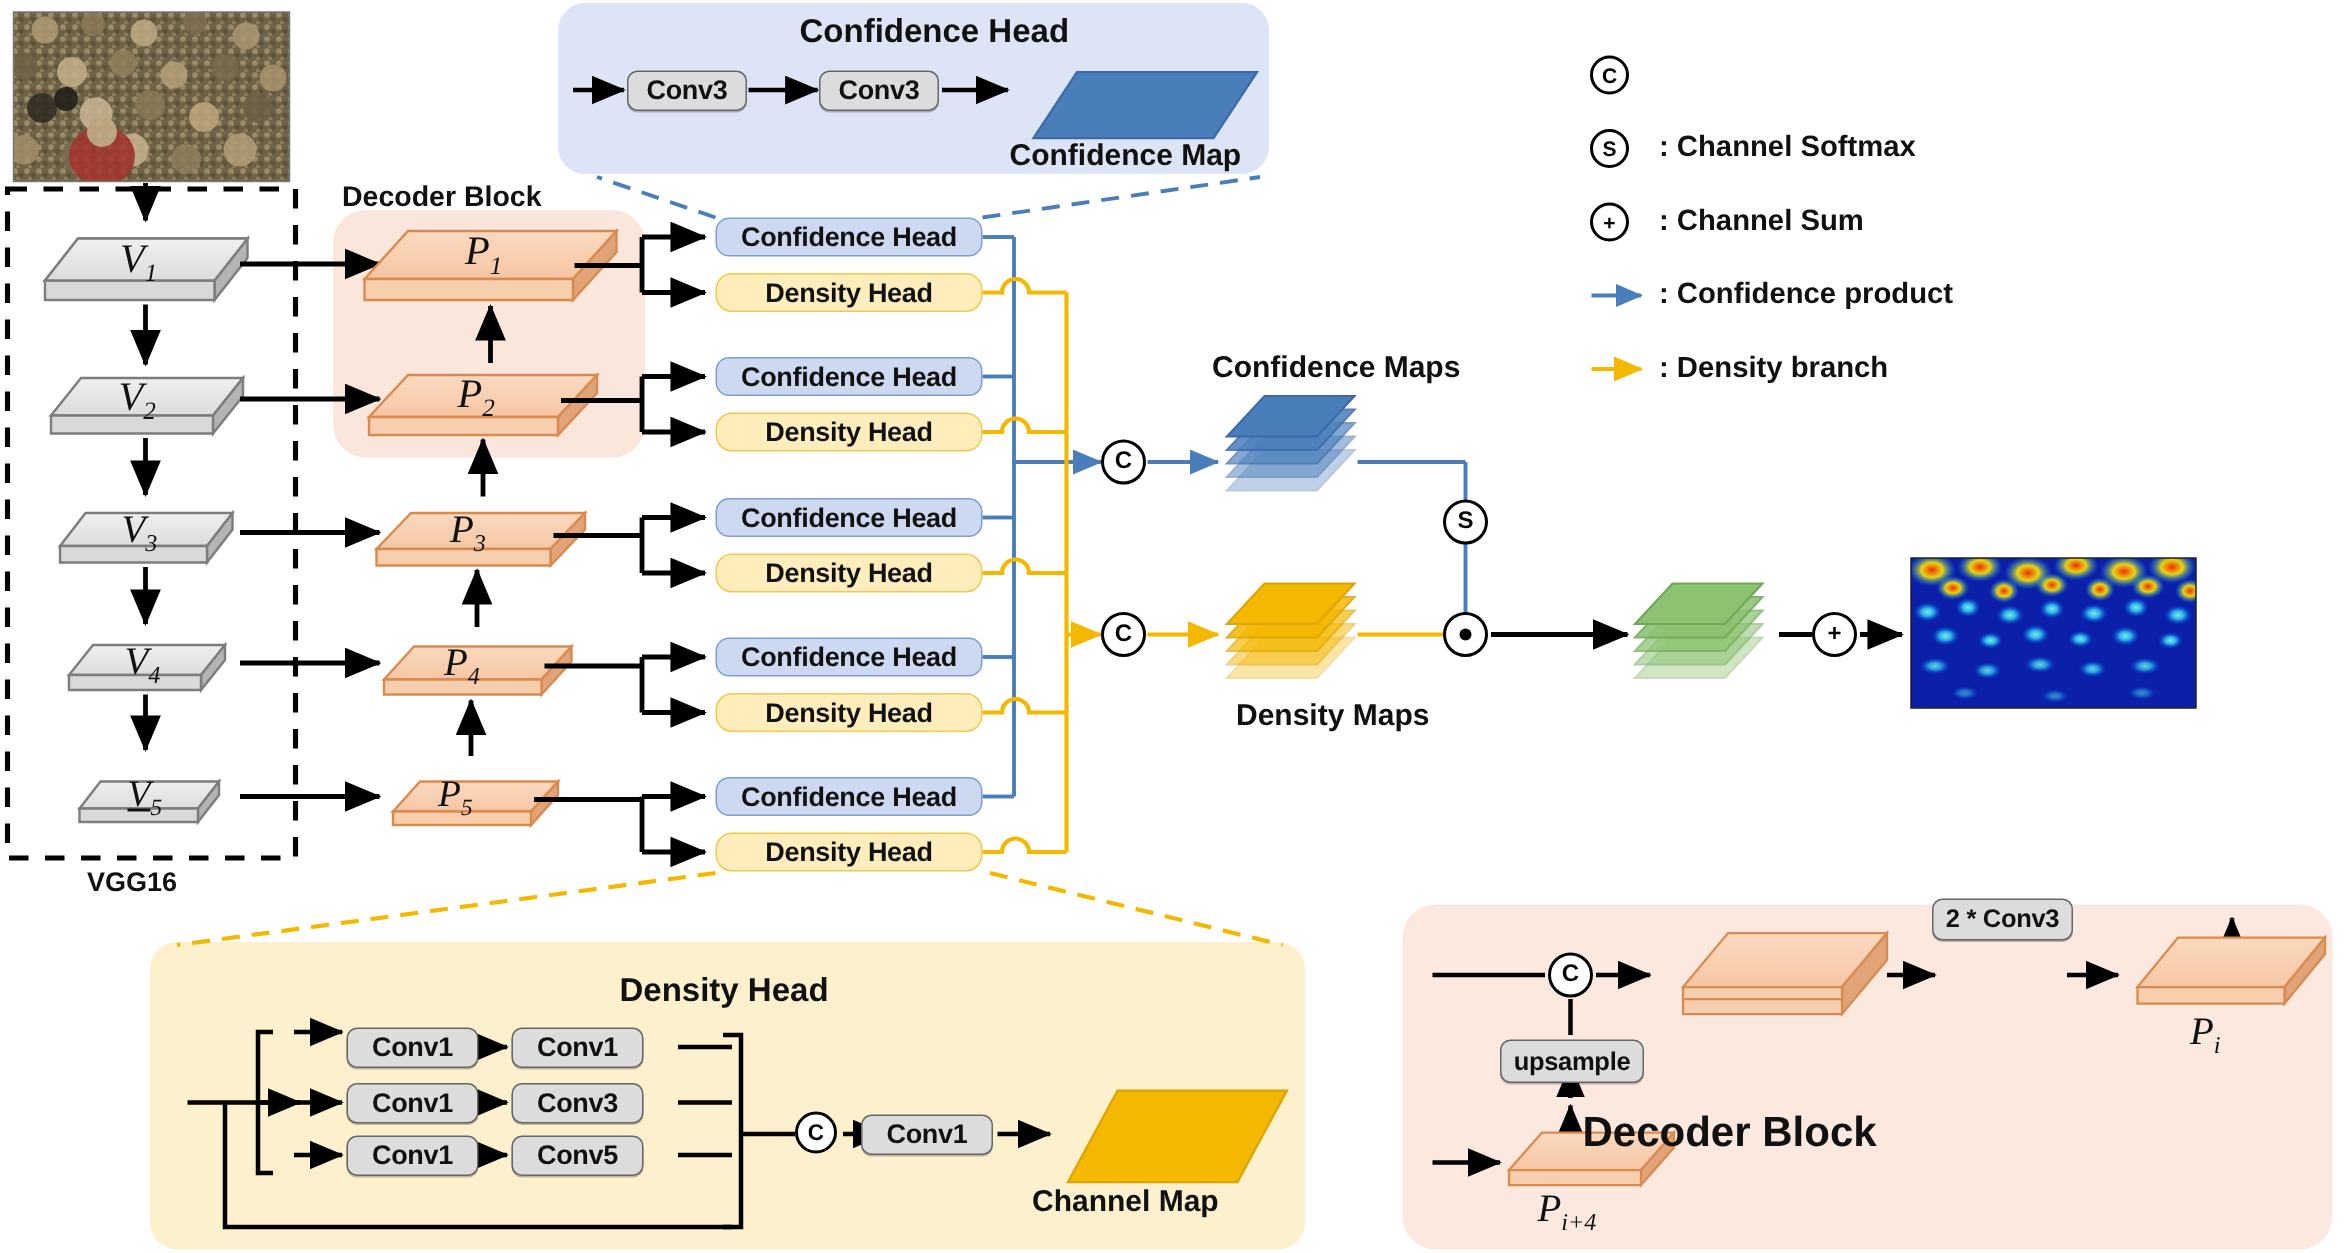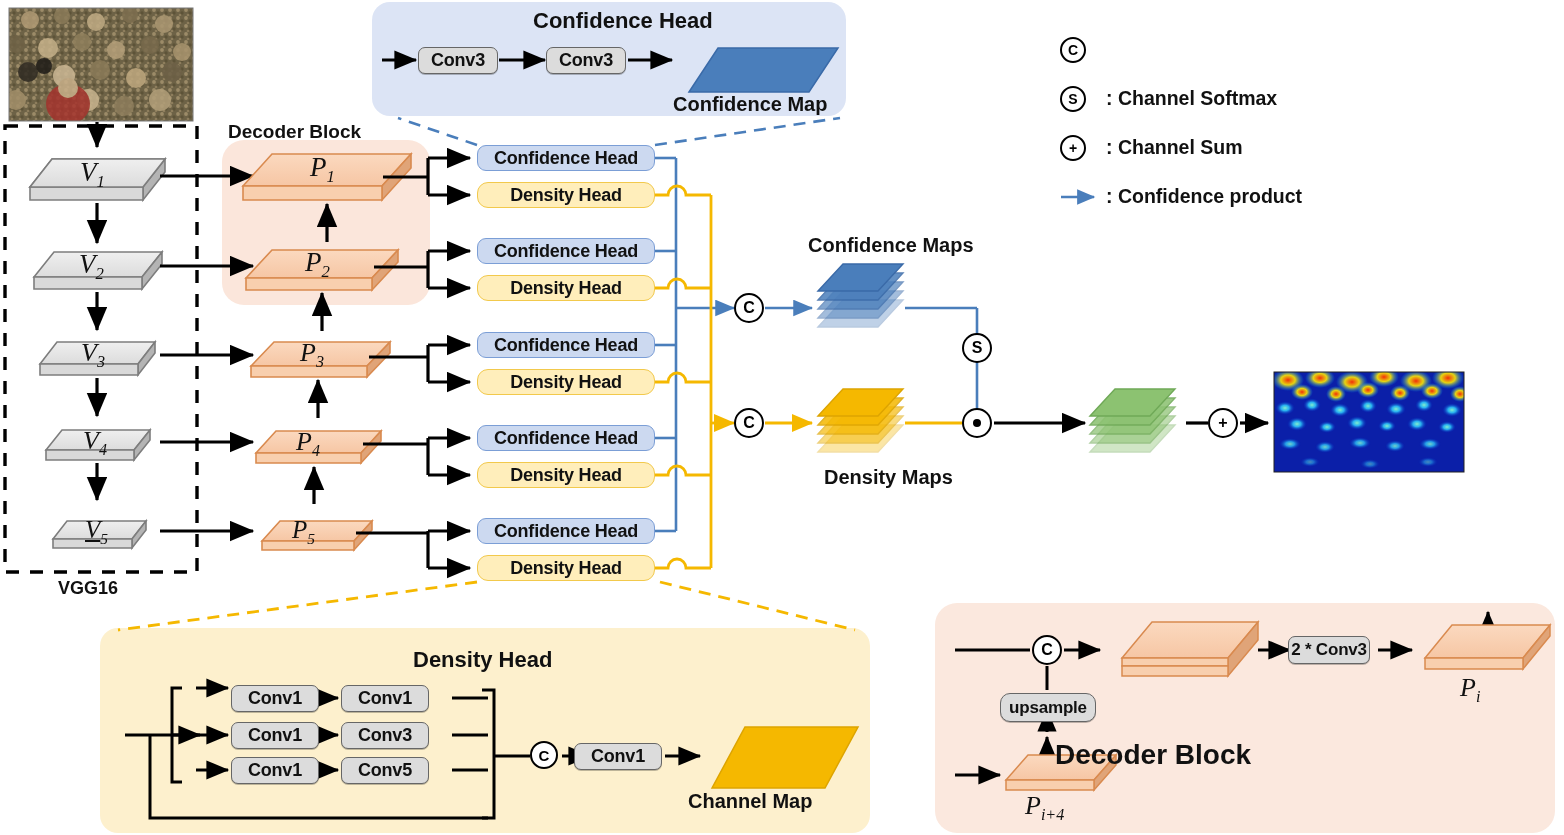--- a/index.html
+++ b/index.html
@@ -467,22 +467,22 @@
   <div class="chip chip-gray" style="left:341px;top:722px;width:88px;height:27px;font-size:18px;">Conv3</div>
   <div class="chip chip-gray" style="left:231px;top:757px;width:88px;height:27px;font-size:18px;">Conv1</div>
   <div class="chip chip-gray" style="left:341px;top:757px;width:88px;height:27px;font-size:18px;">Conv5</div>
 
   <div class="opnode" style="left:530px;top:741px;width:28px;height:28px;font-size:15px;">C</div>
   <div class="chip chip-gray" style="left:574px;top:743px;width:88px;height:27px;font-size:18px;">Conv1</div>
   <div class="hdr" style="left:688px;top:790px;font-size:20px;">Channel Map</div>
 
   <div class="panel-title" style="left:1055px;top:739px;font-size:28px;">Decoder Block</div>
   <div class="opnode" style="left:1032px;top:635px;">C</div>
-  <div class="chip chip-gray" style="left:1000px;top:693px;width:96px;height:29px;font-size:17px;border-radius:10px;">upsample</div>
-  <div class="chip chip-gray" style="left:1288px;top:636px;width:82px;height:28px;font-size:17px;">2 * Conv3</div>
+  <div class="chip chip-gray" style="left:1000px;top:693px;width:96px;height:29px;font-size:17px;">upsample</div>
+  <div class="chip chip-gray" style="left:1288px;top:599px;width:94px;height:28px;font-size:17px;">2 * Conv3</div>
   <div class="vlabel" style="left:1460px;top:673px;font-size:26px;">P<sub>i</sub></div>
   <div class="vlabel" style="left:1025px;top:791px;font-size:26px;">P<sub>i+4</sub></div>
 
   <div class="legend">
     <div class="legend-row">
       <div class="legend-ic">
         <div class="opcircle">C</div>
         </div>
     </div>
     <div class="legend-row">
@@ -503,15 +503,28 @@
           <defs>
               <marker id="lgB" markerWidth="8" markerHeight="8" refX="6.5" refY="3" orient="auto">
             <path d="M0,0 L7,3 L0,6 Z" fill="#4a7ebb"></path>
               </marker>
             </defs>
           <line x1="1" y1="7" x2="34" y2="7" stroke="#4a7ebb" stroke-width="2.6" marker-end="url(#lgB)"></line>
         </svg>
       </div>
       <div class="legend-tx">: Confidence product</div>
     </div>
+    <div class="legend-row">
+      <div class="legend-ic">
+        <svg width="40" height="14" style="position:relative;">
+          <defs>
+              <marker id="lgY" markerWidth="8" markerHeight="8" refX="6.5" refY="3" orient="auto">
+            <path d="M0,0 L7,3 L0,6 Z" fill="#f5b800"></path>
+              </marker>
+            </defs>
+          <line x1="1" y1="7" x2="34" y2="7" stroke="#f5b800" stroke-width="2.8" marker-end="url(#lgY)"></line>
+        </svg>
+      </div>
+      <div class="legend-tx">: Density branch</div>
+    </div>
   </div>
 
 </div>
 
 </body></html>

